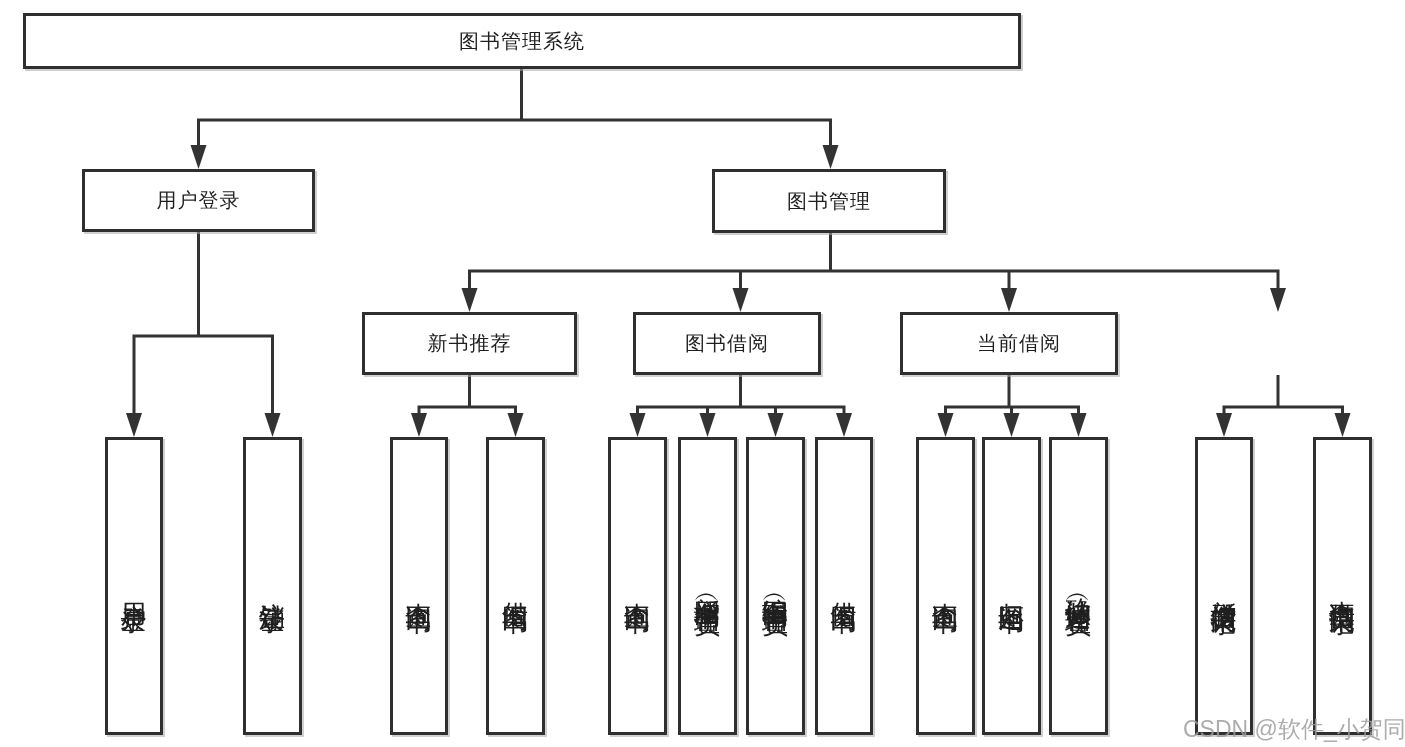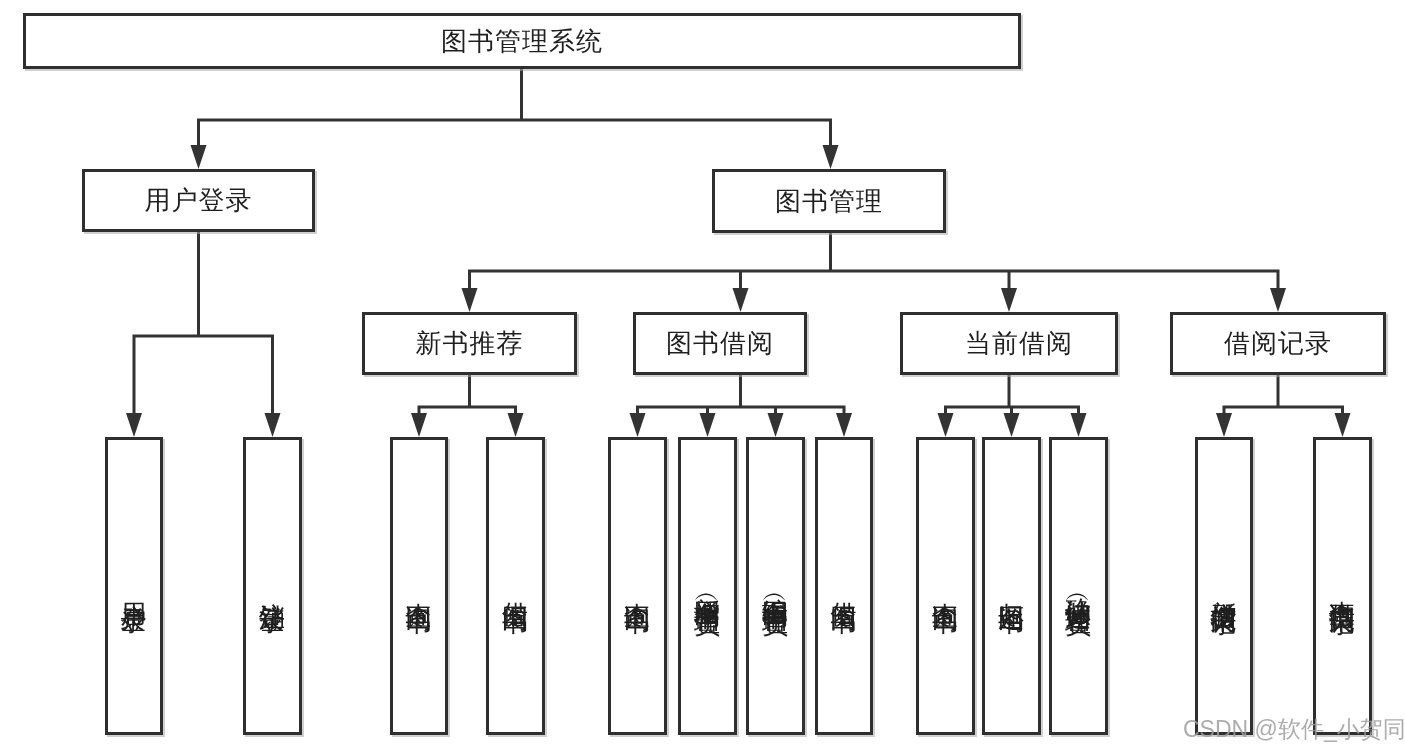--- a/index.html
+++ b/index.html
@@ -27,21 +27,21 @@
     background: #ffffff;
     border: 3px solid #2f2f2f;
     box-sizing: border-box;
     display: flex;
     align-items: center;
     justify-content: center;
     color: #1f1f1f;
     box-shadow: 2px 2px 0 rgba(170,170,170,0.55);
   }
   .node.h {
-    font-size: 26px;
+    font-size: 20px;
     letter-spacing: 1px;
     white-space: nowrap;
   }
   .node.v {
     writing-mode: vertical-rl;
     text-orientation: mixed;
     font-size: 26px;
     letter-spacing: 2px;
     line-height: 1;
   }
@@ -119,28 +119,25 @@
   <div class="node h" style="left:82px; top:169px; width:233px; height:63px;">
     <span>用户登录</span>
   </div>
   <div class="node h" style="left:712px; top:169px; width:234px; height:64px;">
     <span>图书管理</span>
   </div>
 
   <div class="node h" style="left:362px; top:312px; width:215px; height:63px;">
     <span>新书推荐</span>
   </div>
-  <div class="node h" style="left:633px; top:312px; width:174px; height:63px;">
+  <div class="node h" style="left:633px; top:312px; width:188px; height:63px;">
     <span>图书借阅</span>
   </div>
   <div class="node h" style="left:900px; top:312px; width:218px; height:63px;padding-left:20px;">
     <span>当前借阅</span>
-  </div>
-  <div class="node h" style="left:1170px; top:312px; width:216px; height:63px;">
-    <span>借阅记录</span>
   </div>
 
   <div class="node v" style="left:105px; top:437px; width:58px; height:298px;">
     <span>用户登录</span>
   </div>
   <div class="node v" style="left:243px; top:437px; width:59px; height:298px;">
     <span>注销登录</span>
   </div>
 
   <div class="node v" style="left:390px; top:437px; width:58px; height:298px;">

